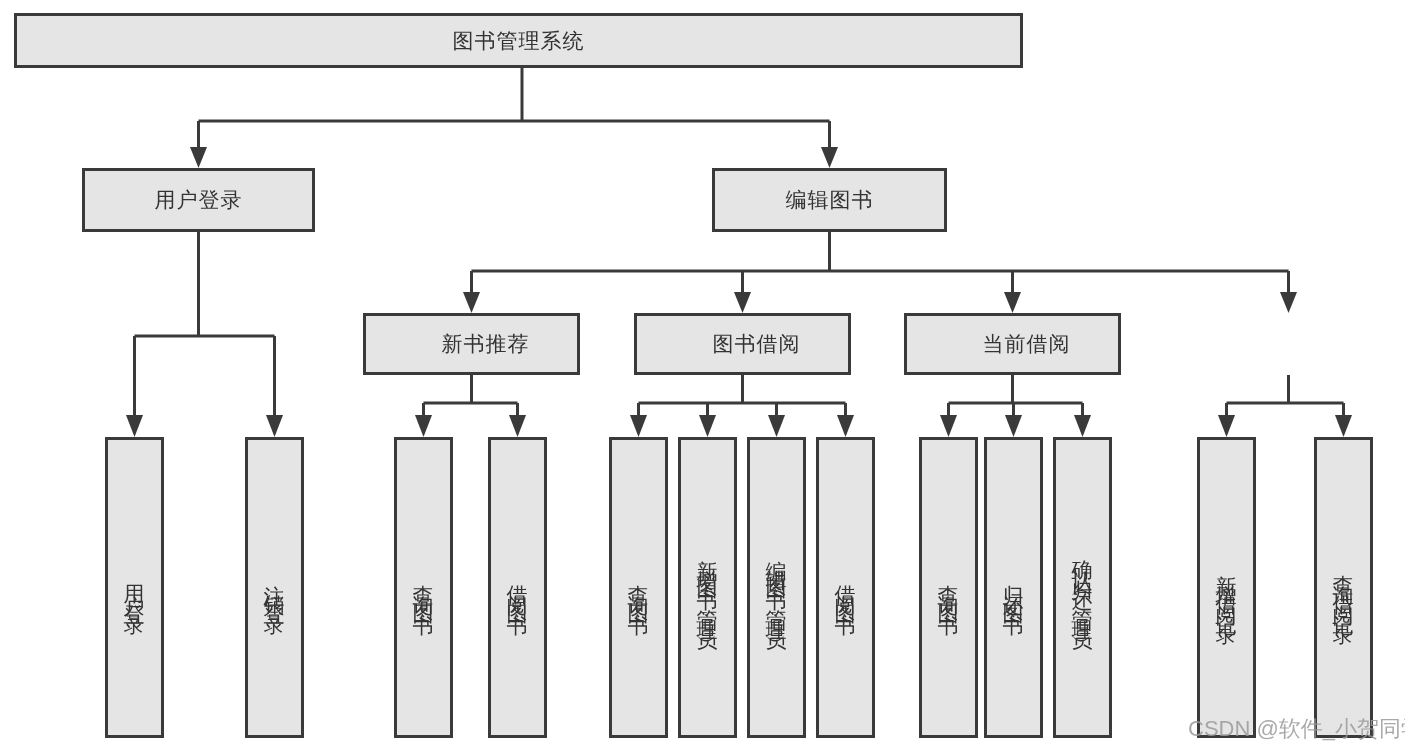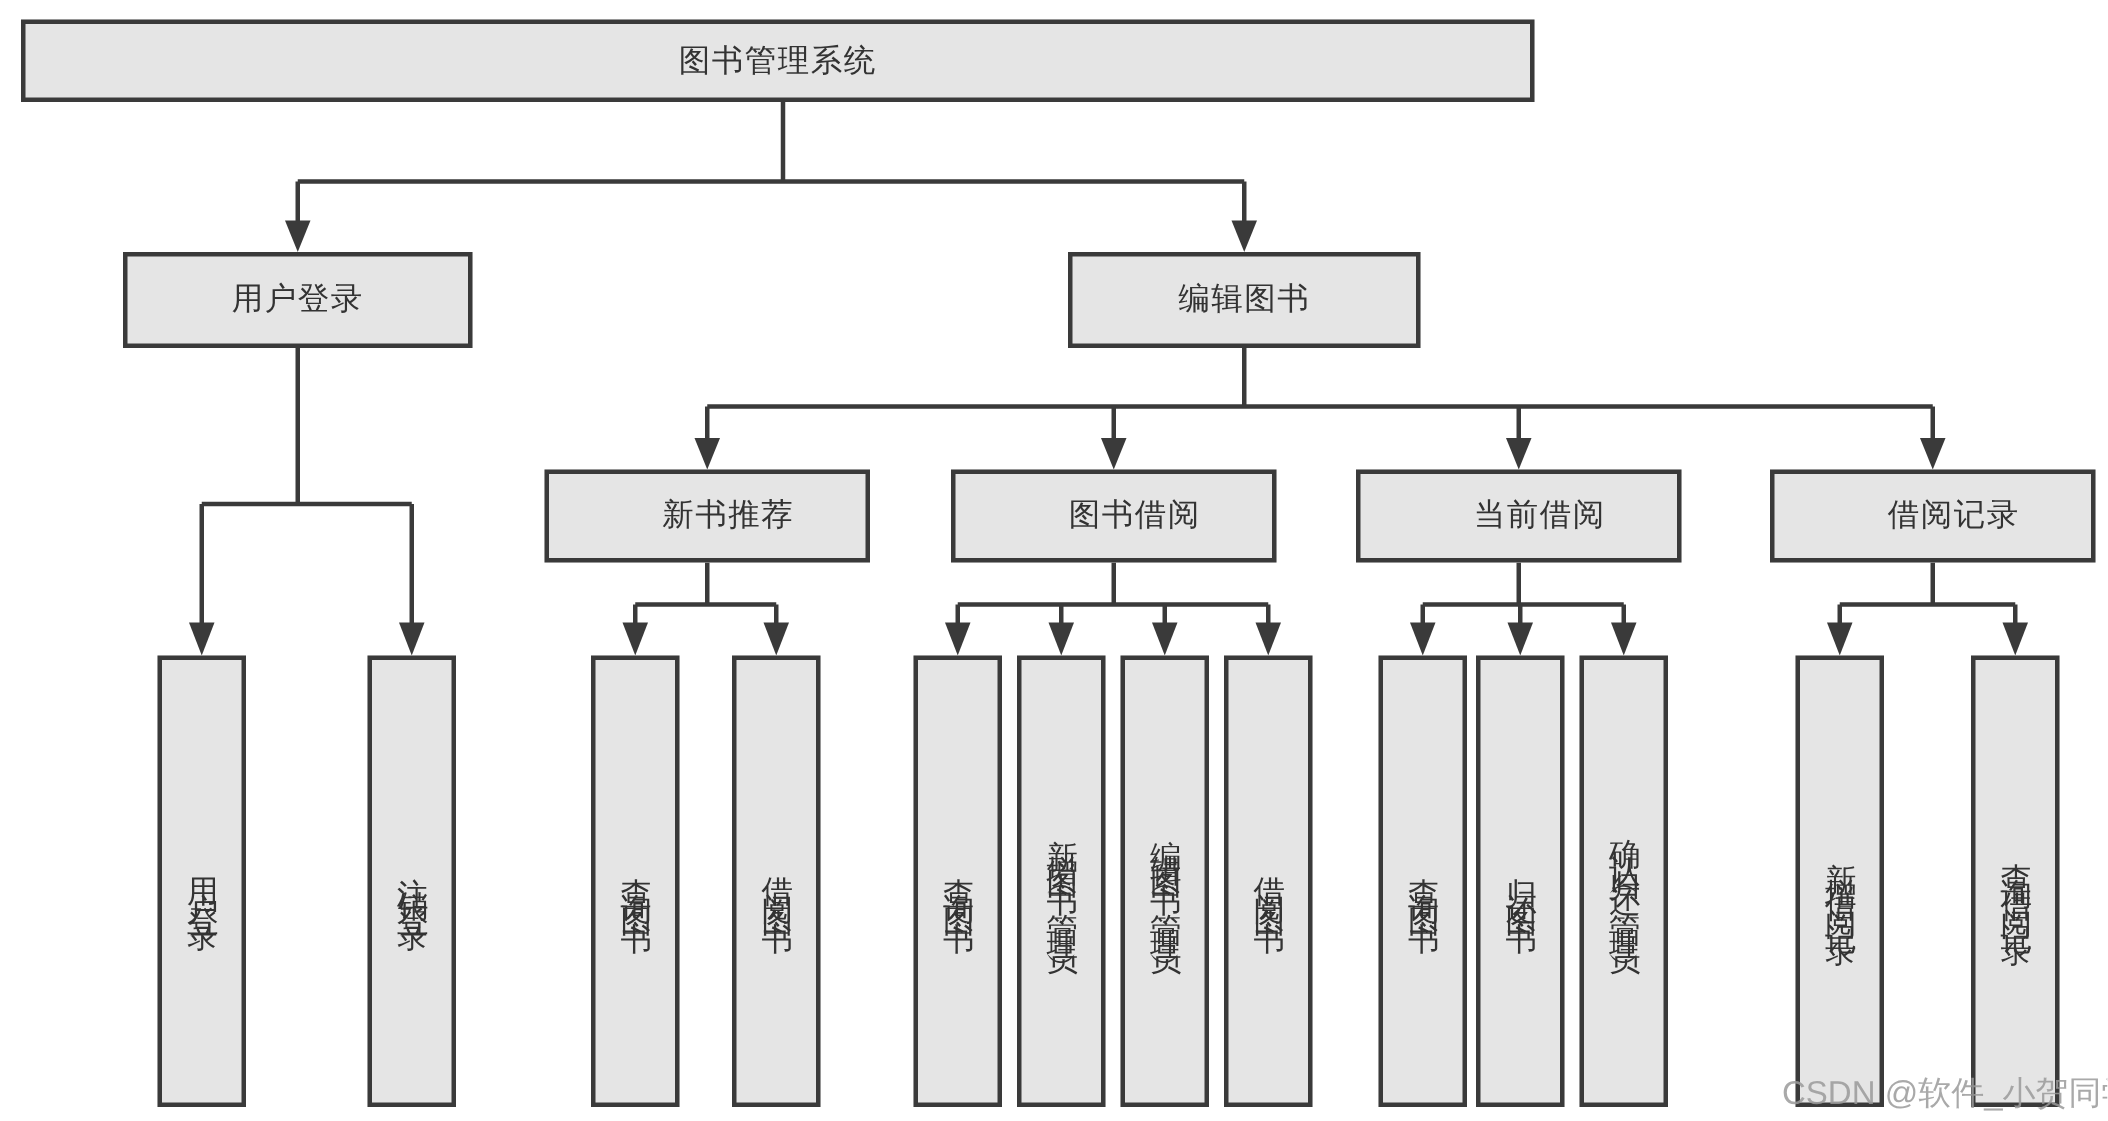--- a/index.html
+++ b/index.html
@@ -151,21 +151,20 @@
   </svg>
 
   <div class="box n-root">图书管理系统</div>
 
   <div class="box n-l2a">用户登录</div>
   <div class="box n-l2b">编辑图书</div>
 
   <div class="box n-l3 n-s0">新书推荐</div>
   <div class="box n-l3 n-s1">图书借阅</div>
   <div class="box n-l3 n-s2">当前借阅</div>
-  <div class="box n-l3 n-s3">借阅记录</div>
 
   <div class="box vbox g1a">用户登录</div>
   <div class="box vbox g1b">注销登录</div>
 
   <div class="box vbox g2a">查询图书</div>
   <div class="box vbox g2b">借阅图书</div>
 
   <div class="box vbox g3a">查询图书</div>
   <div class="box vbox g3b">新增图书（管理员）</div>
   <div class="box vbox g3c">编辑图书（管理员）</div>

